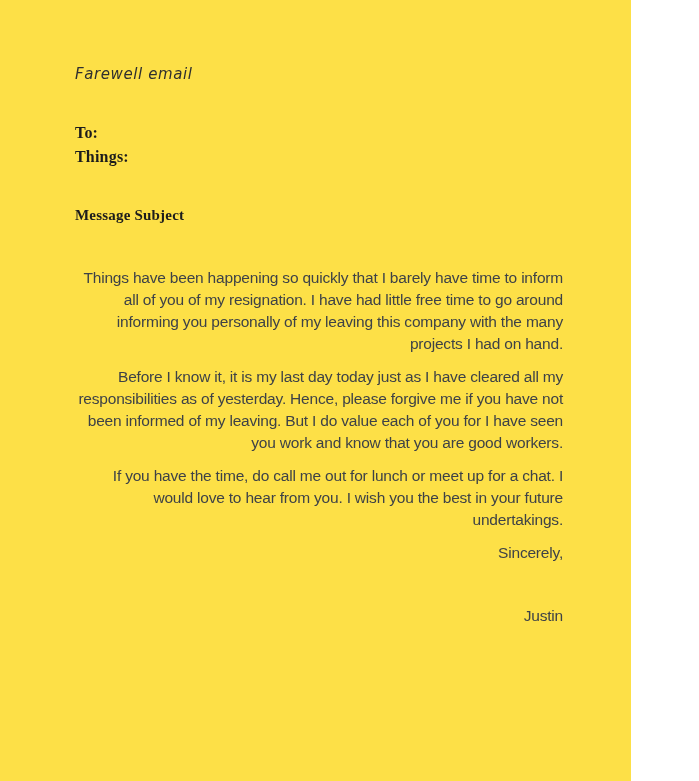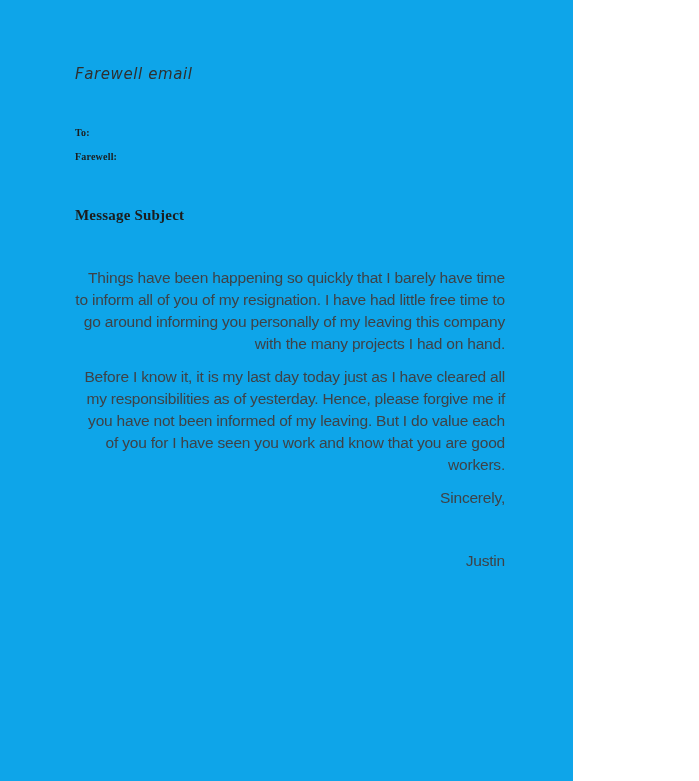--- a/index.html
+++ b/index.html
@@ -3,41 +3,41 @@
 <meta charset="utf-8">
 <style>
   html, body {
     margin: 0;
     padding: 0;
     background: #ffffff;
   }
   .page {
     position: relative;
     box-sizing: border-box;
-    width: 573px;
+    width: 631px;
     height: 781px;
-    background: #0ea5e9;
+    background: #fde047;
     padding: 64px 68px 0 75px;
     overflow: hidden;
   }
   .doc-title {
     font-family: "DejaVu Sans", sans-serif;
     font-style: italic;
     font-size: 15px;
     line-height: 20px;
     color: #2f2f2f;
     letter-spacing: 0.6px;
   }
   .fields {
     margin-top: 37px;
   }
   .field-label {
     font-family: "Liberation Serif", "DejaVu Serif", serif;
     font-weight: 700;
-    font-size: 10px;
+    font-size: 16px;
     line-height: 23.5px;
     color: #1c1c1c;
     letter-spacing: 0.2px;
   }
   .subject-heading {
     margin-top: 37px;
     font-family: "Liberation Serif", "DejaVu Serif", serif;
     font-weight: 700;
     font-size: 15px;
     line-height: 20px;
@@ -67,25 +67,26 @@
 </style>
 </head>
 <body>
 
 <div class="page">
 
   <div class="doc-title">Farewell email</div>
 
   <div class="fields">
     <div class="field-label">To:</div>
-    <div class="field-label">Farewell:</div>
+    <div class="field-label">Things:</div>
   </div>
 
   <div class="subject-heading">Message Subject</div>
 
   <div class="body-text">
     <p>Things have been happening so quickly that I barely have time to inform all of you of my resignation. I have had little free time to go around informing you personally of my leaving this company with the many projects I had on hand.</p>
     <p>Before I know it, it is my last day today just as I have cleared all my responsibilities as of yesterday. Hence, please forgive me if you have not been informed of my leaving. But I do value each of you for I have seen you work and know that you are good workers.</p>
+    <p>If you have the time, do call me out for lunch or meet up for a chat. I would love to hear from you. I wish you the best in your future undertakings.</p>
     <p class="closing">Sincerely,</p>
     <p class="signature">Justin</p>
   </div>
 
 </div>
 
 </body></html>

